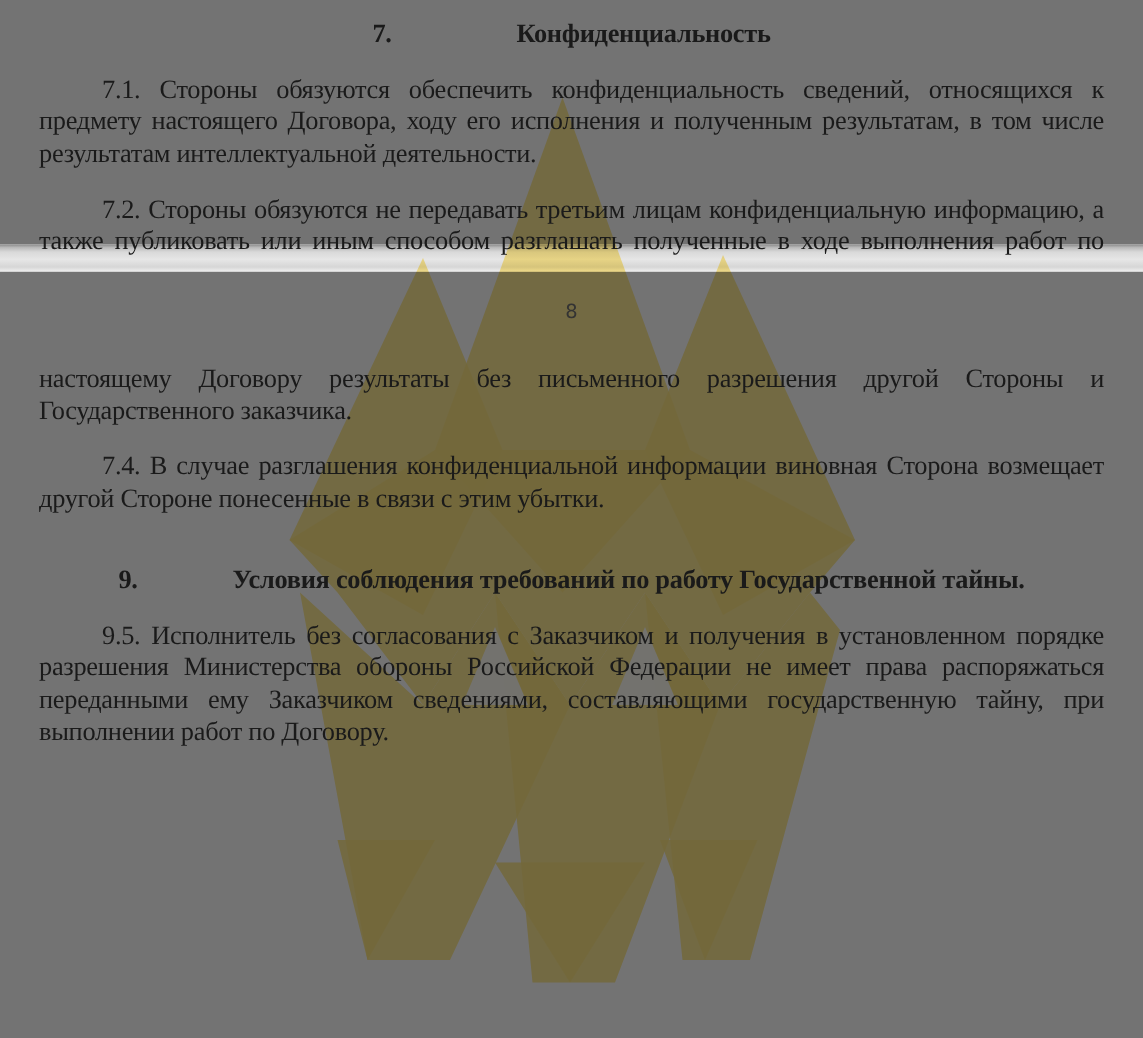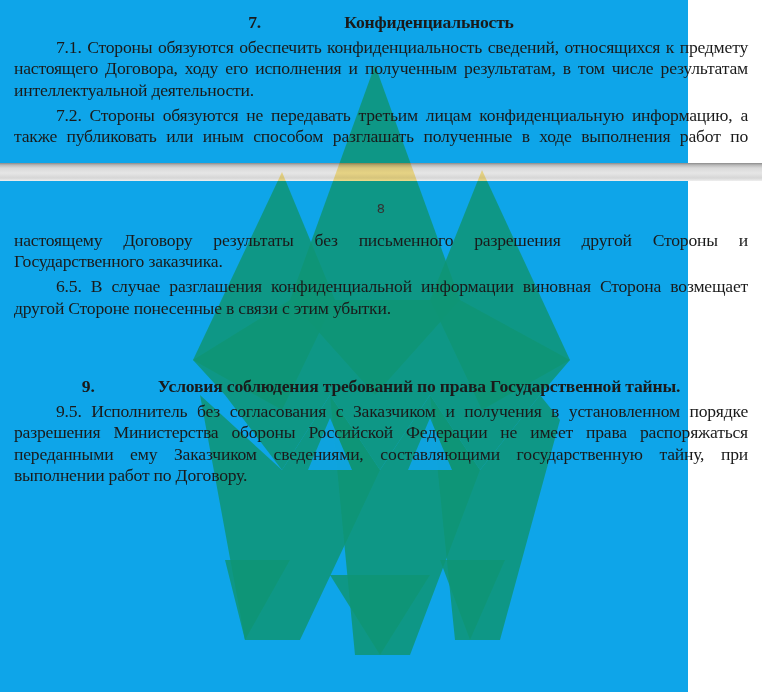--- a/index.html
+++ b/index.html
@@ -11,22 +11,22 @@
       width: 762px;
       height: 692px;
       overflow: hidden;
       position: relative;
       font-family: "Liberation Serif", "DejaVu Serif", serif;
       color: #1a1a1a;
     }
     .page {
       position: absolute;
       left: 0;
-      width: 688px;
-      background: #0ea5e9;
+      width: 762px;
+      background: #737373;
     }
     .page-top { top: 0; height: 163px; }
     .page-bottom { top: 181px; height: 511px; }
 
     .separator {
       position: absolute;
       left: 0;
       top: 163px;
       width: 762px;
       height: 18px;
@@ -46,21 +46,21 @@
     .heading {
       font-weight: bold;
       text-align: center;
       white-space: pre;
     }
     .heading .num { display: inline-block; }
     .heading .gap { display: inline-block; }
     .para {
       text-align: justify;
       text-indent: 42px;
-      margin: 4px;
+      margin: 16px;
     }
     .para.cont { text-indent: 0; }
     .para.last-justify { text-align-last: justify; }
 
     .page-number {
       position: absolute;
       top: 201px;
       left: 0;
       width: 762px;
       text-align: center;
@@ -93,25 +93,25 @@
 </div>
 
 <div class="separator"></div>
 
 <div class="page page-bottom"></div>
 
 <div class="page-number">8</div>
 
 <div class="text-block" style="top:226px;">
   <p class="para cont">настоящему Договору результаты без письменного разрешения другой Стороны и Государственного заказчика.</p>
-  <p class="para">6.5. В случае разглашения конфиденциальной информации виновная Сторона возмещает другой Стороне понесенные в связи с этим убытки.</p>
+  <p class="para">7.4. В случае разглашения конфиденциальной информации виновная Сторона возмещает другой Стороне понесенные в связи с этим убытки.</p>
 </div>
 
 <div class="text-block" style="top:376px;">
-  <div class="heading"><span class="num" style="width:36px;text-align:left;">9.</span><span class="gap" style="width:40px;"></span><span>Условия соблюдения требований по права Государственной тайны.</span></div>
+  <div class="heading"><span class="num" style="width:36px;text-align:left;">9.</span><span class="gap" style="width:40px;"></span><span>Условия соблюдения требований по работу Государственной тайны.</span></div>
   <p class="para">9.5. Исполнитель без согласования с Заказчиком и получения в установленном порядке разрешения Министерства обороны Российской Федерации не имеет права распоряжаться переданными ему Заказчиком сведениями, составляющими государственную тайну, при выполнении работ по Договору.</p>
 </div>
 
 <svg class="watermark" viewBox="0 0 762 692">
   <g id="wm" fill="#ffe680" fill-opacity="0.85">
 
     <polygon points="375,65 460,300 375,395 290,300"></polygon>
 
     <polygon points="282,172 335,300 282,410 193,360"></polygon>
 

